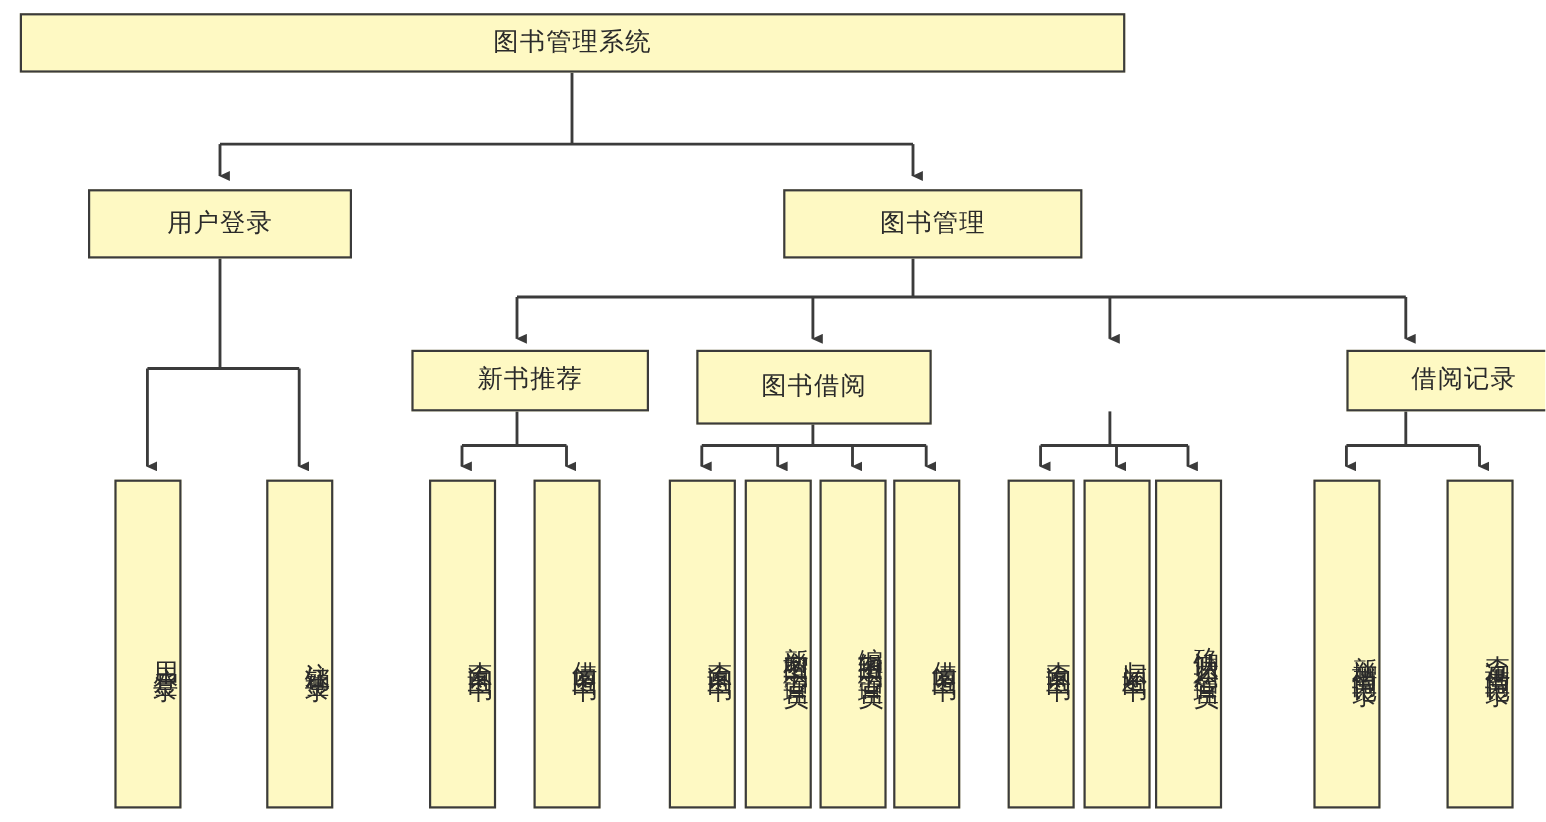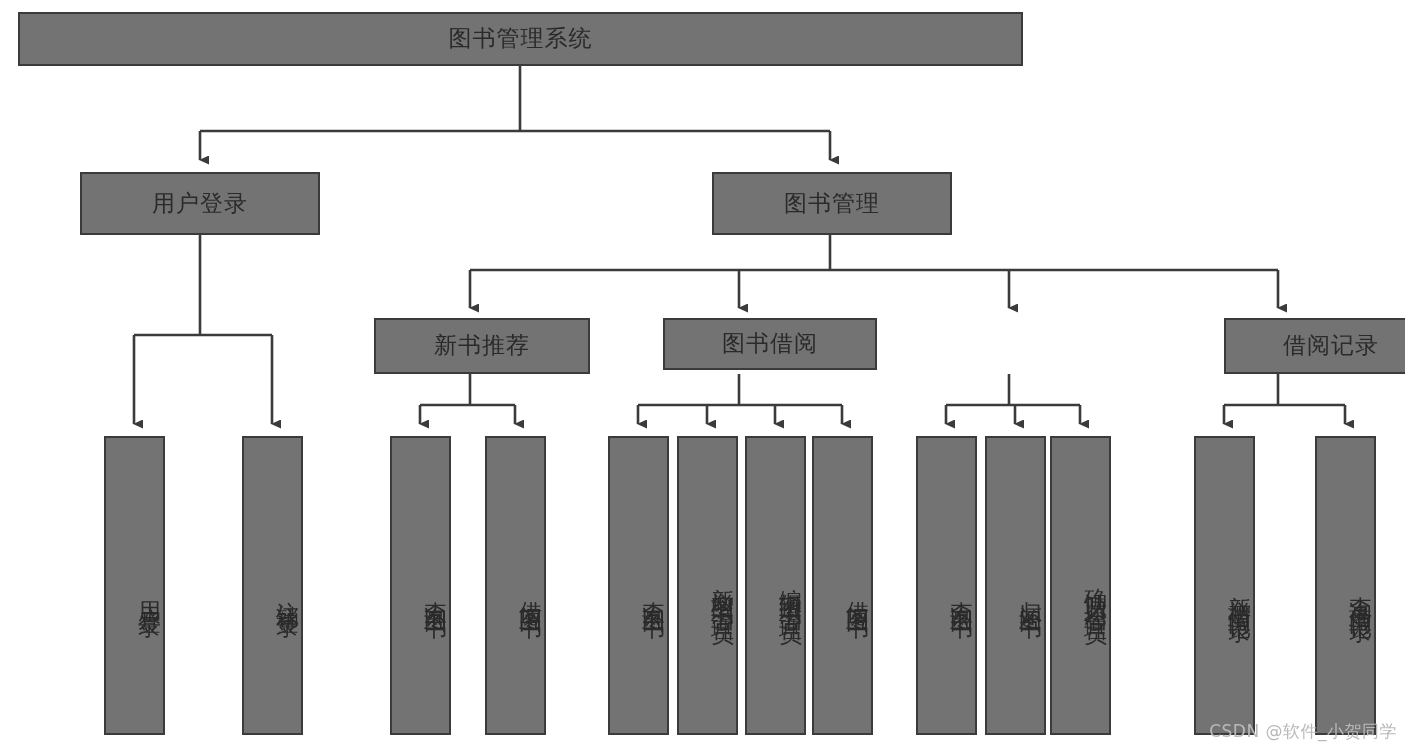--- a/index.html
+++ b/index.html
@@ -21,21 +21,21 @@
   #diagram-svg {
     position: absolute;
     left: 0;
     top: 0;
     width: 1405px;
     height: 747px;
   }
   .node {
     position: absolute;
     box-sizing: border-box;
-    background: #737373;
+    background: #fef9c3;
     border: 2px solid #3b3b3b;
     display: flex;
     align-items: center;
     justify-content: center;
     color: #2a2a2a;
     line-height: 1.18;
   }
   .node.horiz {
     font-size: 23px;
     letter-spacing: 1px;
@@ -125,28 +125,28 @@
     </g>
   </svg>
 
   <div class="node horiz root" style="left:18px; top:12px; width:1005px; height:54px;">
     <span>图书管理系统</span>
   </div>
 
   <div class="node horiz" style="left:80px; top:172px; width:240px; height:63px;">
     <span>用户登录</span>
   </div>
-  <div class="node horiz" style="left:712px; top:172px; width:240px; height:63px;">
+  <div class="node horiz" style="left:712px; top:172px; width:272px; height:63px;">
     <span>图书管理</span>
   </div>
 
   <div class="node horiz" style="left:374px; top:318px; width:216px; height:56px;">
     <span>新书推荐</span>
   </div>
-  <div class="node horiz" style="left:663px; top:318px; width:214px; height:52px;">
+  <div class="node horiz" style="left:633px; top:318px; width:214px; height:68px;">
     <span>图书借阅</span>
   </div>
   <div class="node horiz" style="left:1224px; top:318px; width:214px; height:56px;">
     <span>借阅记录</span>
   </div>
 
   <div class="node vert" style="left:104px; top:436px; width:61px; height:299px;">
     <span class="vtext">用户登录</span>
   </div>
   <div class="node vert" style="left:242px; top:436px; width:61px; height:299px;">
@@ -183,15 +183,14 @@
     <span class="vtext">确认归还（管理员）</span>
   </div>
 
   <div class="node vert" style="left:1194px; top:436px; width:61px; height:299px;">
     <span class="vtext">新增借阅记录</span>
   </div>
   <div class="node vert" style="left:1315px; top:436px; width:61px; height:299px;">
     <span class="vtext">查询借阅记录</span>
   </div>
 
-  <div class="watermark">CSDN @软件_小贺同学</div>
 
 </div>
 
 </body></html>

